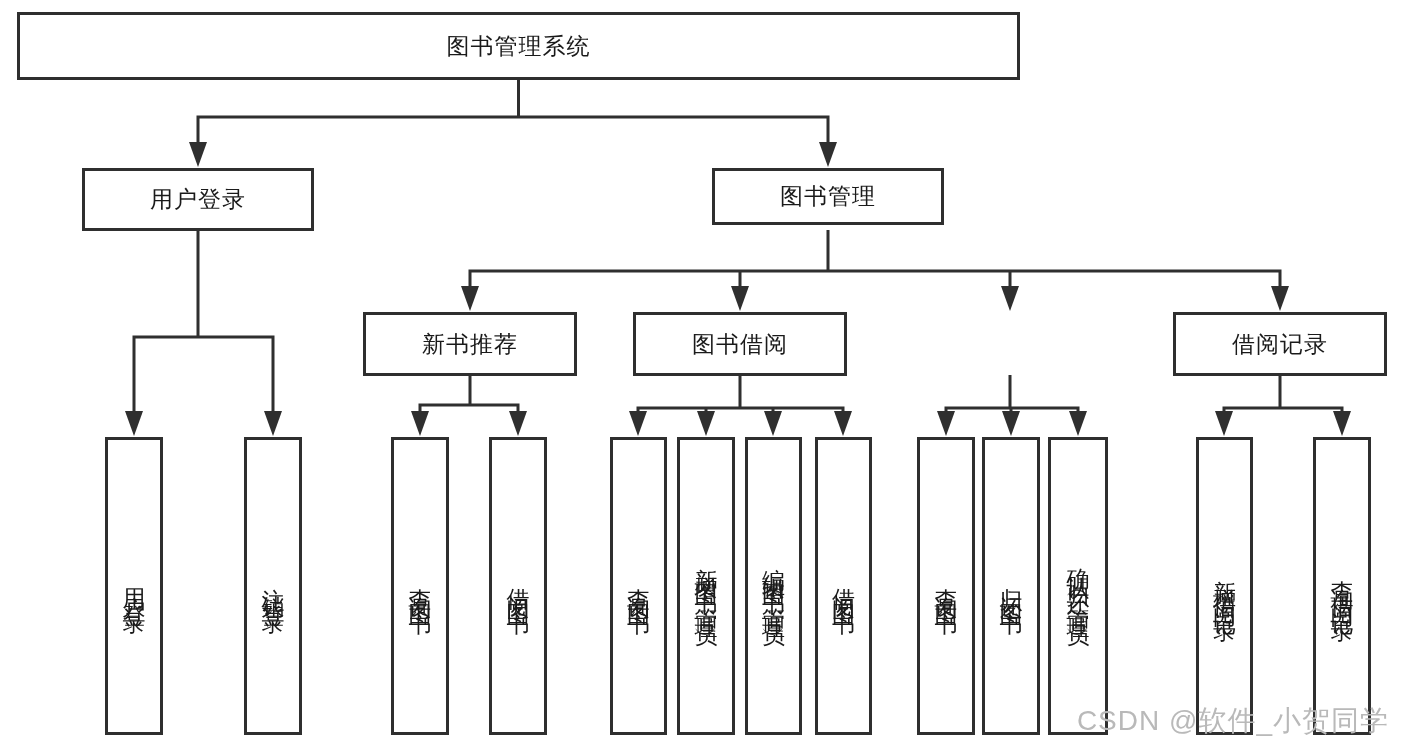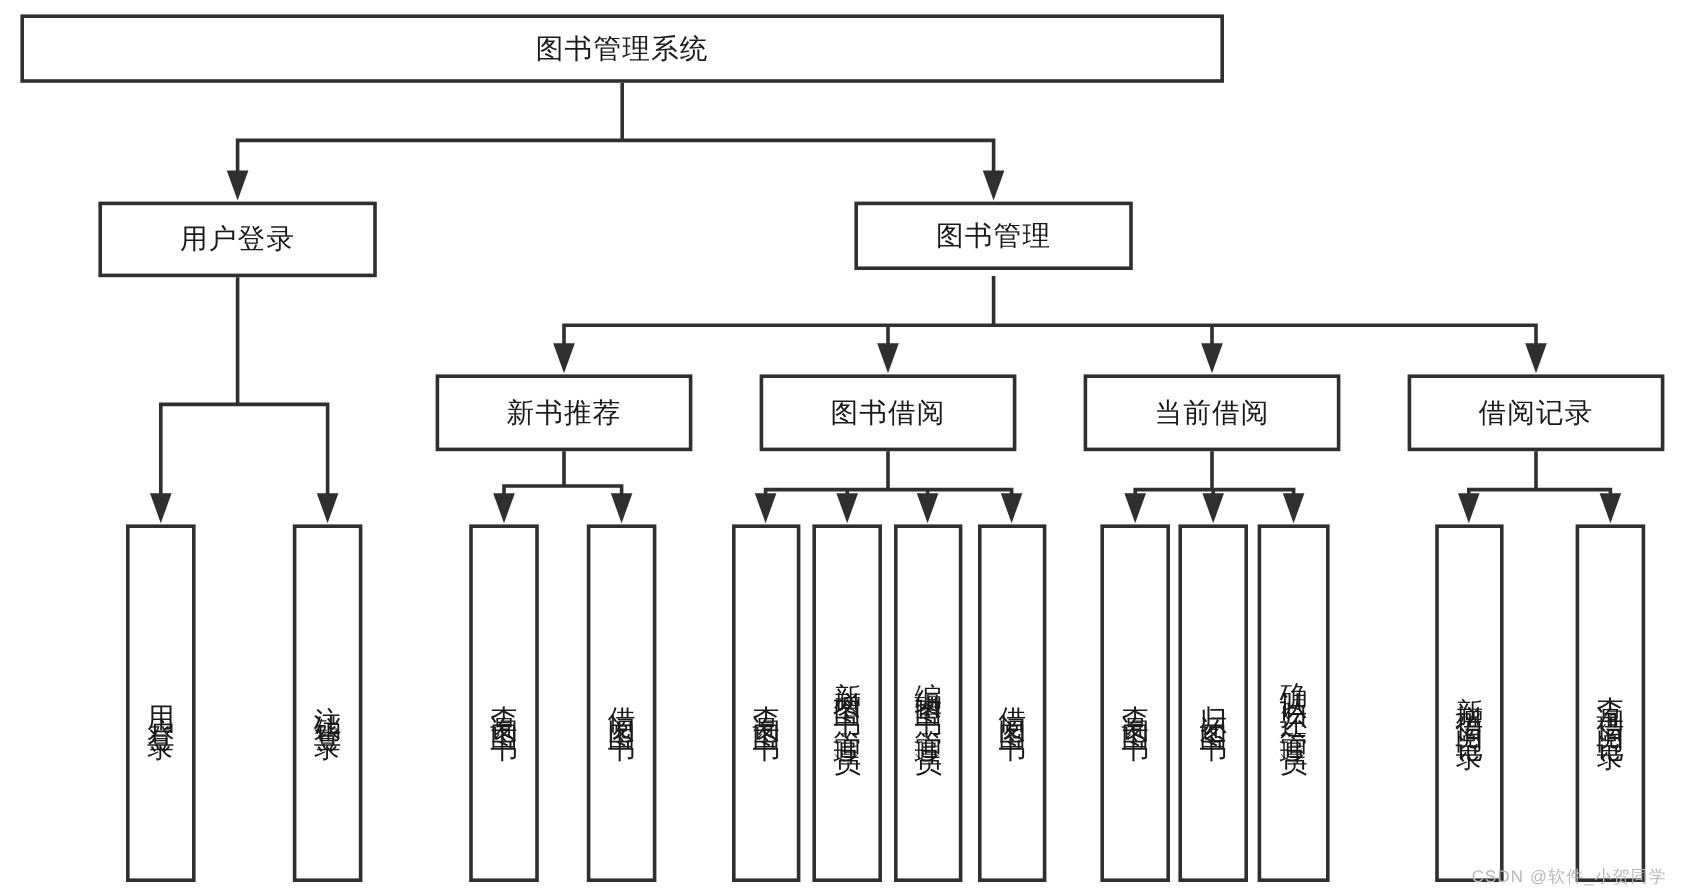--- a/index.html
+++ b/index.html
@@ -54,21 +54,21 @@
     line-height: 1;
     letter-spacing: 8px;
     color: #1a1a1a;
     white-space: nowrap;
   }
   .watermark {
     position: absolute;
     z-index: 3;
     right: 16px;
     bottom: 7px;
-    font-size: 14px;
+    font-size: 28px;
     color: #b9b9b9;
     letter-spacing: 1px;
     white-space: nowrap;
   }
 </style>
 </head>
 <body>
 
 <div class="canvas">
 
@@ -108,39 +108,36 @@
       <polygon points="1002,411 1020,411 1011,436"></polygon>
       <polygon points="1069,411 1087,411 1078,436"></polygon>
     </g>
     <g>
       <path d="M1280 375 V409.5 M1222.5 408 H1343.5 M1224 408 V413 M1342 408 V413"></path>
       <polygon points="1215,411 1233,411 1224,436"></polygon>
       <polygon points="1333,411 1351,411 1342,436"></polygon>
     </g>
   </svg>
 
-  <div class="box" style="left:17px;top:12px;width:1003px;height:57px">
+  <div class="box" style="left:17px;top:12px;width:1003px;height:68px">
     <span class="label-h">图书管理系统</span>
   </div>
 
   <div class="box" style="left:82px;top:168px;width:232px;height:63px">
     <span class="label-h">用户登录</span>
   </div>
   <div class="box" style="left:712px;top:168px;width:232px;height:57px">
     <span class="label-h">图书管理</span>
   </div>
 
   <div class="box" style="left:633px;top:312px;width:214px;height:64px">
     <span class="label-h">图书借阅</span>
   </div>
   <div class="box" style="left:363px;top:312px;width:214px;height:64px">
     <span class="label-h">新书推荐</span>
-  </div>
-  <div class="box" style="left:903px;top:312px;width:214px;height:64px">
-    <span class="label-h">当前借阅</span>
   </div>
   <div class="box" style="left:1173px;top:312px;width:214px;height:64px">
     <span class="label-h">借阅记录</span>
   </div>
 
   <div class="box" style="left:105px;top:437px;width:58px;height:298px">
     <span class="label-v">用户登录</span>
   </div>
   <div class="box" style="left:244px;top:437px;width:58px;height:298px">
     <span class="label-v">注销登录</span>

